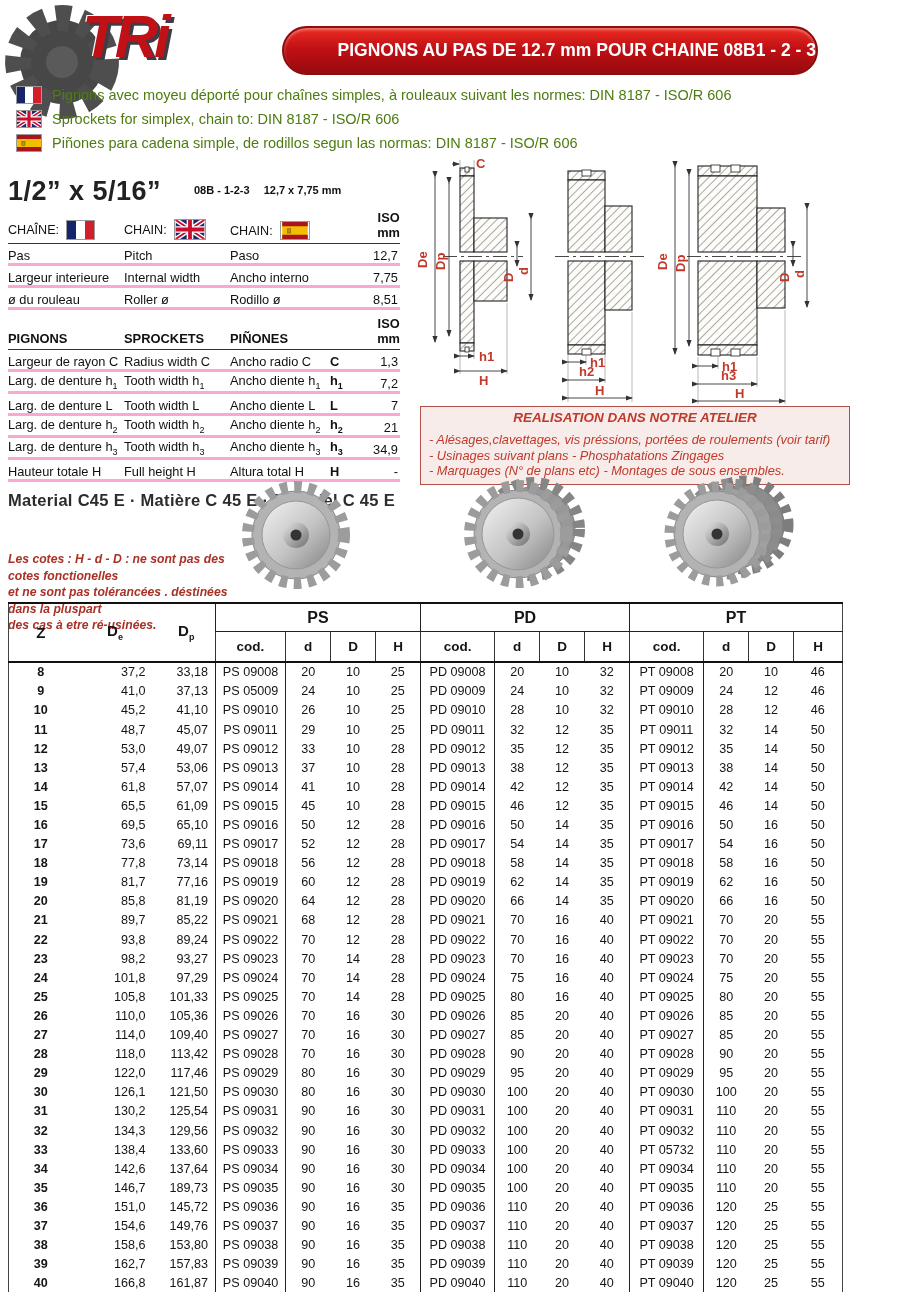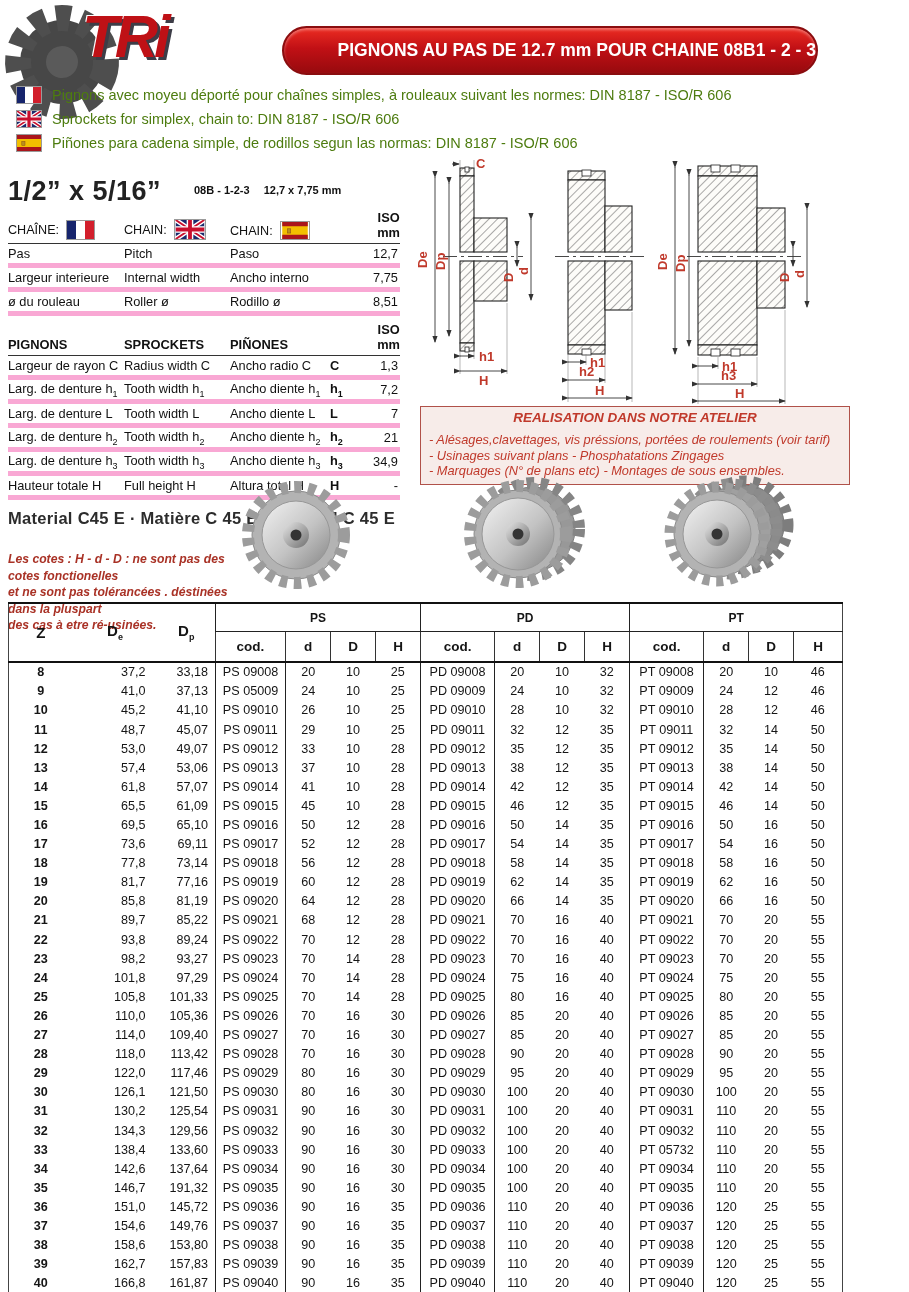--- a/index.html
+++ b/index.html
@@ -23,21 +23,21 @@
   
   #spec{left:8px;top:176px;width:392px}
   .spec-titles{position:relative;height:34px}
   .size-title{font-size:27px;font-weight:bold;letter-spacing:.5px;color:#222}
   .code-dims{position:absolute;left:186px;top:8px;font-size:11px;font-weight:bold;white-space:nowrap}
   .code-dims span{margin-right:14px}
   .spec-hd{display:flex;align-items:flex-end;border-bottom:1.6px solid #333;padding-bottom:3px;font-size:12.6px}
   .spec-hd .g1{width:116px}.spec-hd .g2{width:106px}.spec-hd .g3{width:112px}
   .hd-grp{display:flex;align-items:center;gap:7px}
   .isomm{margin-left:auto;text-align:center;font-weight:bold;font-size:12.8px;line-height:15px}
-  .spec-row{display:flex;align-items:center;height:19px;border-bottom:5px solid #f9a8d4;font-size:12.8px}
+  .spec-row{display:flex;align-items:flex-end;height:19px;border-bottom:3px solid #f9a8d4;font-size:12.8px}
   .c-fr{width:116px}.c-en{width:106px}.c-es{width:100px}
   .c-sym{width:28px;font-weight:bold}.c-val{flex:1;text-align:right;padding-right:2px}
   .hd-bold{font-weight:bold;font-size:12.9px}
   sub{font-size:9px}
   #material{margin-top:9px;font-size:16.5px;font-weight:bold;color:#2c2c2c;letter-spacing:.3px}
 
   
   #atelier{left:420px;top:406px;width:412px;background:#f7ece9;border:1.5px solid #b05149;
            padding:3px 8px 5px;color:#c0392b;font-style:italic}
   #atelier .t{text-align:center;font-weight:bold;font-size:13.5px;margin-bottom:7px}
@@ -56,21 +56,21 @@
   .dimlbl{fill:#c0392b;font-weight:bold;font-size:13px;font-family:"Liberation Sans",sans-serif}
   .notch{fill:#fff;stroke:#222;stroke-width:.8}
 
   
   #main-table{position:absolute;left:8px;top:602px;width:834px;border-collapse:collapse;
               table-layout:fixed;font-size:12.6px;color:#151515;
               border-top:2.2px solid #111;border-bottom:2.2px solid #111;
               border-left:1px solid #444;border-right:1px solid #444}
   #main-table th,#main-table td{padding:0;text-align:center;line-height:1;overflow:hidden;white-space:nowrap}
   .zhead,.dhead{font-weight:bold;font-size:15px;border-bottom:2.2px solid #111}
-  .grp{font-size:12px;font-weight:bold;height:27px;border-left:1.2px solid #222;border-bottom:1.2px solid #222}
+  .grp{font-size:16px;font-weight:bold;height:27px;border-left:1.2px solid #222;border-bottom:1.2px solid #222}
   .sub-row th{font-weight:bold;font-size:13.5px;height:29px;border-left:1px solid #333;border-bottom:2.2px solid #111}
   #main-rows td{height:19.1px}
   .bl{border-left:1.1px solid #222}.br{border-right:1.1px solid #222}
   .z{font-weight:bold}
   .de{text-align:right !important;padding-right:12px !important}
   .dp{text-align:right !important;padding-right:7px !important}
 </style>
 </head>
 <body>
 
@@ -886,21 +886,21 @@
         <td class="n">20</td>
         <td class="n">40</td>
         <td class="cod bl br">PT 09034</td>
         <td class="n">110</td>
         <td class="n">20</td>
         <td class="n">55</td>
       </tr>
       <tr>
         <td class="z">35</td>
         <td class="de">146,7</td>
-        <td class="dp">191,32</td>
+        <td class="dp">189,73</td>
         <td class="cod bl br">PS 09035</td>
         <td class="n">90</td>
         <td class="n">16</td>
         <td class="n">30</td>
         <td class="cod bl br">PD 09035</td>
         <td class="n">100</td>
         <td class="n">20</td>
         <td class="n">40</td>
         <td class="cod bl br">PT 09035</td>
         <td class="n">110</td>

